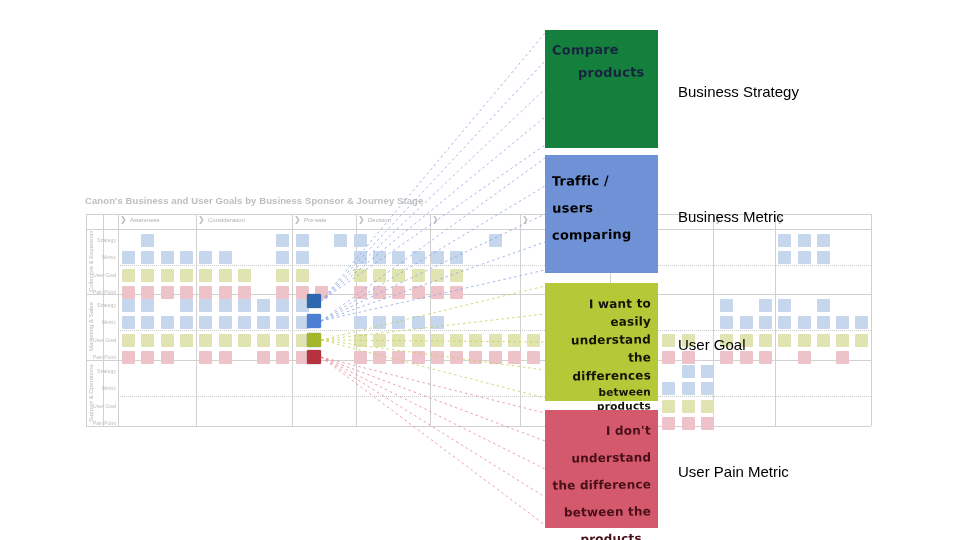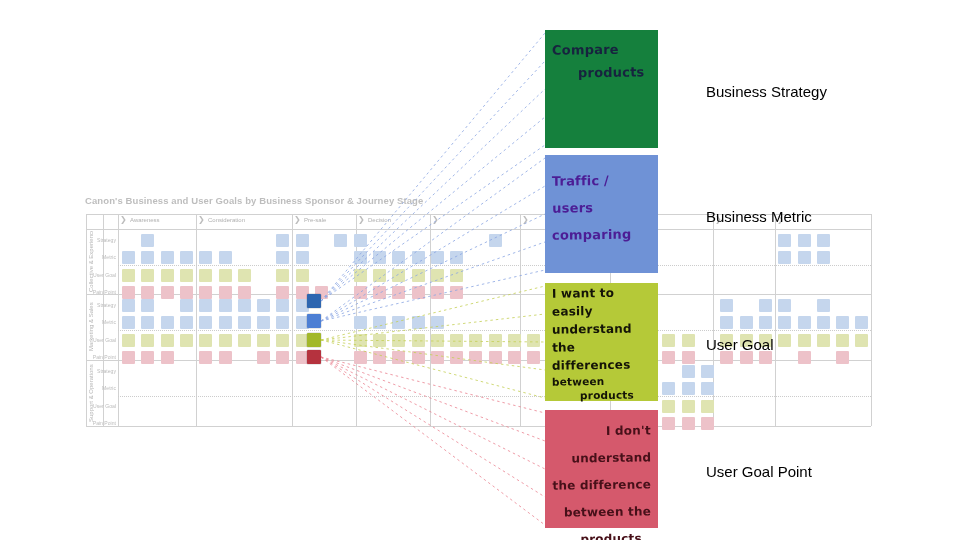--- a/index.html
+++ b/index.html
@@ -30,26 +30,26 @@
   #connectors{position:absolute;left:0;top:0;pointer-events:none;}
 
   
   .note{position:absolute;left:545px;width:113px;height:118px;box-sizing:border-box;
         padding:8px 7px;font-family:"DejaVu Sans",sans-serif;font-weight:bold;
         letter-spacing:.2px;}
   .note .ln{transform:rotate(-.8deg);}
   .note-0{font-size:13px;line-height:23px;}
   .note-0 .ln1{padding-left:26px;}
   .note-1{font-size:13px;line-height:27px;padding-top:12px;}
-  .note-2{font-size:12px;line-height:18px;padding-top:1px;}
+  .note-2{font-size:12px;line-height:18px;padding-top:12px;text-align:right;}
   .note-2 .ln4{font-size:10.5px;line-height:14px;}
   .note-2 .ln5{font-size:10.5px;line-height:15px;padding-left:28px;}
   .note-3{font-size:12px;line-height:27px;text-align:right;padding-top:8px;}
   .callout-label{position:absolute;left:678px;font-size:15px;color:#000;
-                 font-family:"Liberation Sans",sans-serif;white-space:nowrap;margin-left:28px;}
+                 font-family:"Liberation Sans",sans-serif;white-space:nowrap;}
 </style>
 </head>
 <body>
 
 <div class="stage">
 
   <div class="faded">
     <div class="matrix-title">Canon's Business and User Goals by Business Sponsor &amp; Journey Stage</div>
     <div id="matrix-canvas">
         <div class="hline" style="left: 86px; top: 214px; width: 785px;"></div>
@@ -291,36 +291,36 @@
       <line x1="321" y1="357" x2="545" y2="497" stroke="#ea8492" stroke-width="1" stroke-dasharray="2.5 3" opacity="0.8"></line>
       <line x1="321" y1="357" x2="545" y2="525" stroke="#ea8492" stroke-width="1" stroke-dasharray="2.5 3" opacity="0.8"></line>
     </svg>
 
   <div id="callouts">
       <div class="note note-0" style="background: #15803d; color: rgb(23, 35, 63); top: 30px;">
         <div class="ln ln0">Compare</div>
         <div class="ln ln1">products</div>
       </div>
       <div class="callout-label" style="top: 83px;">Business Strategy</div>
-      <div class="note note-1" style="background: rgb(111, 146, 214); color: #4c1d95; top: 155px;">
+      <div class="note note-1" style="background: rgb(111, 146, 214); color: #000000; top: 155px;">
         <div class="ln ln0">Traffic / users</div>
         <div class="ln ln1">comparing</div>
       </div>
       <div class="callout-label" style="top: 208px;">Business Metric</div>
       <div class="note note-2" style="background: rgb(181, 201, 56); color: rgb(20, 20, 7); top: 283px;">
         <div class="ln ln0">I want to</div>
         <div class="ln ln1">easily</div>
         <div class="ln ln2">understand the</div>
         <div class="ln ln3">differences</div>
         <div class="ln ln4">between</div>
         <div class="ln ln5">products</div>
       </div>
       <div class="callout-label" style="top: 336px;">User Goal</div>
       <div class="note note-3" style="background: rgb(213, 89, 108); color: rgb(71, 16, 25); top: 410px;">
         <div class="ln ln0">I don't understand</div>
         <div class="ln ln1">the difference</div>
         <div class="ln ln2">between the</div>
         <div class="ln ln3">products .</div>
       </div>
-      <div class="callout-label" style="top: 463px;">User Goal Point</div>
+      <div class="callout-label" style="top: 463px;">User Pain Metric</div>
     </div>
 
 </div>
 
 </body></html>

